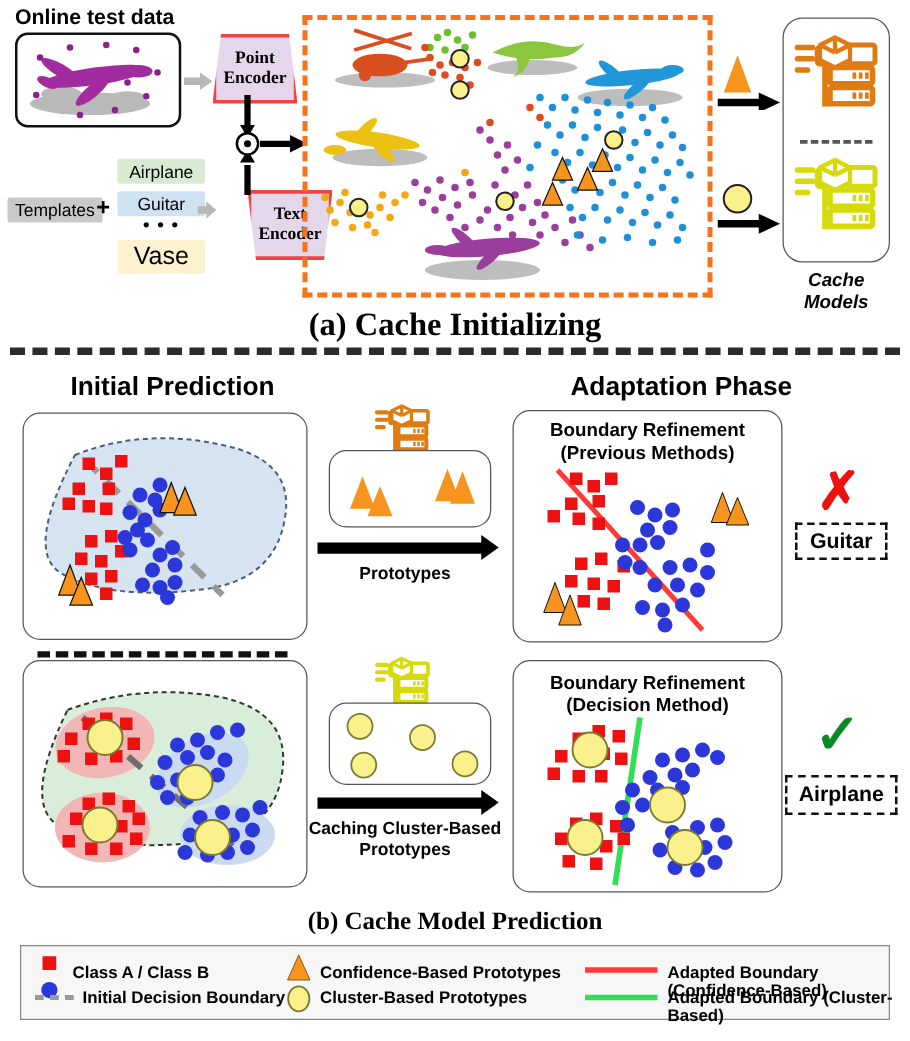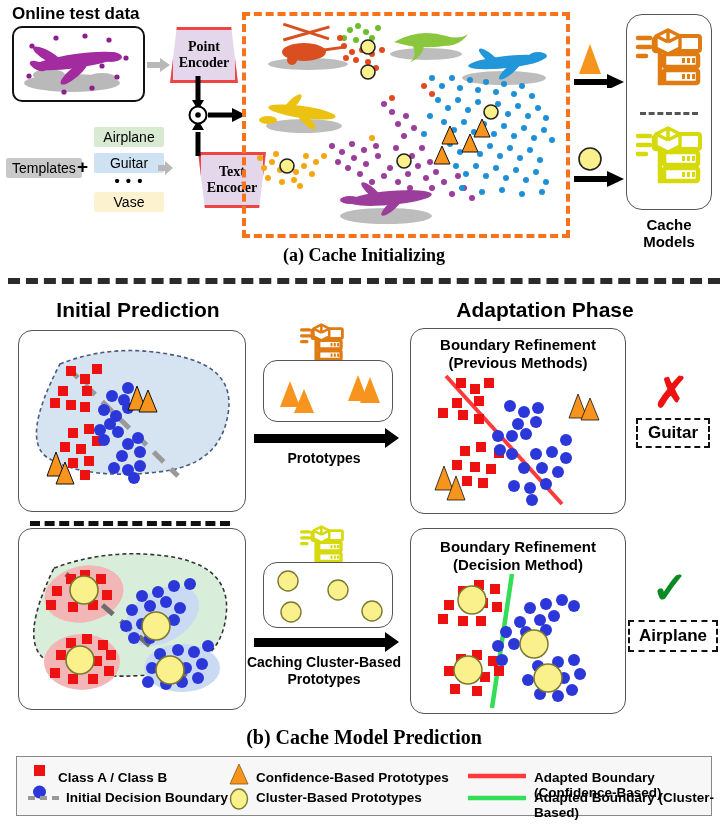--- a/index.html
+++ b/index.html
@@ -88,21 +88,21 @@
   <path d="M30,41 L55,41" stroke="#000" stroke-width="5"></path>
   <polygon points="54,34 68,41 54,48" fill="#000"></polygon>
 </svg>
 
 <div class="abs" style="left:6px;top:158px;background:#c9c9c9;padding:2px 6px;font-size:14px;border-radius:2px;">Templates</div>
 <div class="abs bold" style="left:77px;top:156px;font-size:19px;">+</div>
 
 <div class="abs" style="left:94px;top:127px;background:#d9ead3;width:62px;padding:2px 4px;font-size:14px;text-align:center;border-radius:2px;">Airplane</div>
 <div class="abs" style="left:94px;top:153px;background:#cfe2f3;width:62px;padding:2px 4px;font-size:14px;text-align:center;border-radius:2px;">Guitar</div>
 <div class="abs bold" style="left:94px;top:172px;width:70px;text-align:center;font-size:15px;letter-spacing:1px;">• • •</div>
-<div class="abs" style="left:94px;top:192px;background:#fdf2d0;width:62px;padding:2px 4px;font-size:14px;text-align:center;border-radius:2px;">Vase</div>
+<div class="abs" style="left:94px;top:192px;background:#fdf2d0;width:62px;padding:2px 4px;font-size:20px;text-align:center;border-radius:2px;">Vase</div>
 
 <svg class="abs" style="left:158px;top:160px;" width="16" height="16">
   <path d="M0,5 L7,5 L7,1 L15,8 L7,15 L7,11 L0,11 Z" fill="#b8b8b8"></path>
 </svg>
 
 <div class="abs" style="left:242px;top:12px;width:328px;height:226px;border:4px dashed #F7721B;box-sizing:border-box;"></div>
 
 <svg class="abs" style="left:246px;top:16px;" width="320" height="218" viewBox="0 0 320 218">
 
   <g>
@@ -392,23 +392,23 @@
   </g>
   <g stroke="#D6D90A" stroke-width="4" fill="#fff">
     <rect x="44" y="10" width="22" height="15" rx="2"></rect>
   </g>
   <g stroke="#D6D90A" stroke-width="3.4" fill="#fff" stroke-linejoin="round">
     <path d="M34,4 L46,10 L46,22 L34,28 L22,22 L22,10 Z"></path>
     <path d="M34,4 L34,16 M34,16 L22,10 M34,16 L46,10"></path>
   </g>
 </svg>
 
-<div class="abs bold" style="left:619px;top:216px;width:100px;text-align:center;font-size:15px;">Cache Models</div>
-
-<div class="abs serif bold" style="left:0;top:245px;width:728px;text-align:center;font-size:18px;">(a) Cache Initializing</div>
+<div class="abs bold" style="left:619px;top:216px;width:100px;text-align:center;font-size:15px;font-style:italic;">Cache Models</div>
+
+<div class="abs serif bold" style="left:0;top:245px;width:728px;text-align:center;font-size:26px;">(a) Cache Initializing</div>
 
 <div class="abs" style="left:8px;top:278px;width:712px;border-top:6px dashed #2b2b2b;"></div>
 
 <div class="abs bold" style="left:28px;top:298px;width:220px;text-align:center;font-size:21px;">Initial Prediction</div>
 
 <div class="abs bold" style="left:425px;top:298px;width:240px;text-align:center;font-size:21px;">Adaptation Phase</div>
 
 <div class="abs rbox" style="left:18px;top:330px;width:228px;height:182px;"></div>
 
 <svg class="abs" style="left:22px;top:334px;" width="220" height="174" viewBox="0 0 220 174">

